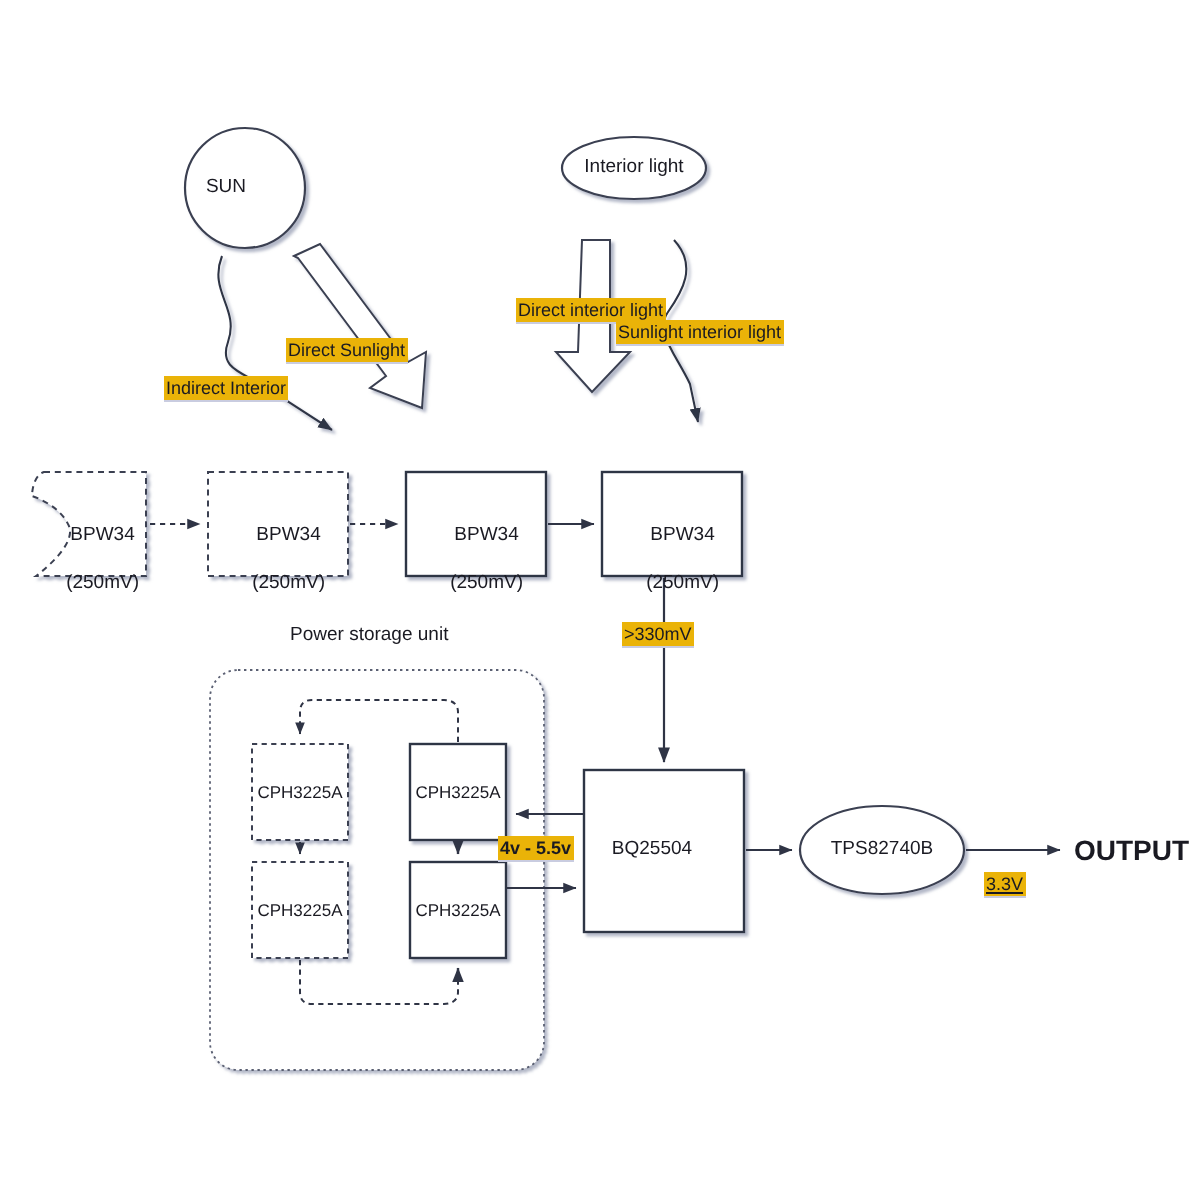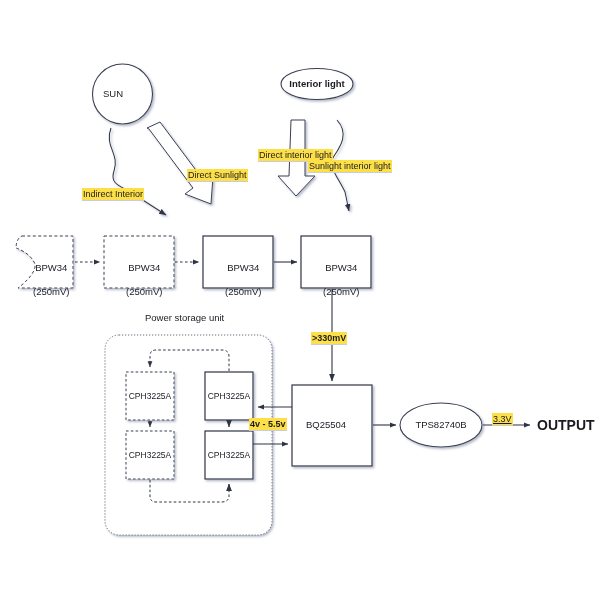--- a/index.html
+++ b/index.html
@@ -30,21 +30,21 @@
     font-size: 9.5px;
     color: #1a1a22;
     line-height: 12px;
     pointer-events: none;
     white-space: pre;
   }
   .edge-label {
     position: absolute;
     font-size: 9px;
     color: #1a1a22;
-    background: #fde047;
+    background: #eab308;
     border-bottom: 1px solid #c9cce0;
     padding: 0 1px;
     line-height: 12px;
     white-space: nowrap;
   }
   .plain-label {
     position: absolute;
     font-size: 9px;
     color: #1a1a22;
     line-height: 12px;
@@ -172,23 +172,23 @@
     </g>
 
     <g>
       <line x1="483" y1="425" x2="530" y2="425" stroke="#2f3445" stroke-width="1.1" marker-end="url(#arrowsm)"></line>
     </g>
 
   </svg>
 
   <div class="node-label" style="left:93px; top:88px; width:40px;">SUN</div>
 
-  <div class="node-label" style="left:281px; top:78px; width:72px;font-weight:bold;">Interior light</div>
-
-  <div class="edge-label" style="left:143px; top:169px;margin-left:44px;">Direct Sunlight</div>
+  <div class="node-label" style="left:281px; top:78px; width:72px;">Interior light</div>
+
+  <div class="edge-label" style="left:143px; top:169px;">Direct Sunlight</div>
 
   <div class="edge-label" style="left:82px; top:188px;">Indirect Interior</div>
 
   <div class="edge-label" style="left:258px; top:149px;">Direct interior light</div>
 
   <div class="edge-label" style="left:308px; top:160px;">Sunlight interior light</div>
 
   <div class="node-label" style="left:18px; top:250px; width:56px;">
     <span>BPW34</span><br>
     <span>(250mV)</span>
@@ -212,19 +212,19 @@
   <div class="node-label" style="left:201px; top:390px; width:56px; font-size:8.5px;">CPH3225A</div>
   <div class="node-label" style="left:122px; top:449px; width:56px; font-size:8.5px;">CPH3225A</div>
   <div class="node-label" style="left:201px; top:449px; width:56px; font-size:8.5px;">CPH3225A</div>
 
   <div class="node-label" style="left:292px; top:419px; width:68px;">BQ25504</div>
 
   <div class="node-label" style="left:400px; top:419px; width:82px;">TPS82740B</div>
 
   <div class="plain-label" style="left:537px; top:419px; font-weight:bold; font-size:14px;">OUTPUT</div>
 
-  <div class="edge-label" style="left:311px; top:332px;font-weight:bold;">&gt;330mV</div>
+  <div class="edge-label" style="left:311px; top:311px;">&gt;330mV</div>
 
   <div class="edge-label" style="left:249px; top:418px;font-weight:bold;">4v - 5.5v</div>
 
-  <div class="edge-label" style="left:492px; top:413px;text-decoration:underline;">3.3V</div>
+  <div class="edge-label" style="left:492px; top:436px;text-decoration:underline;">3.3V</div>
 
 </div>
 
 </body></html>

